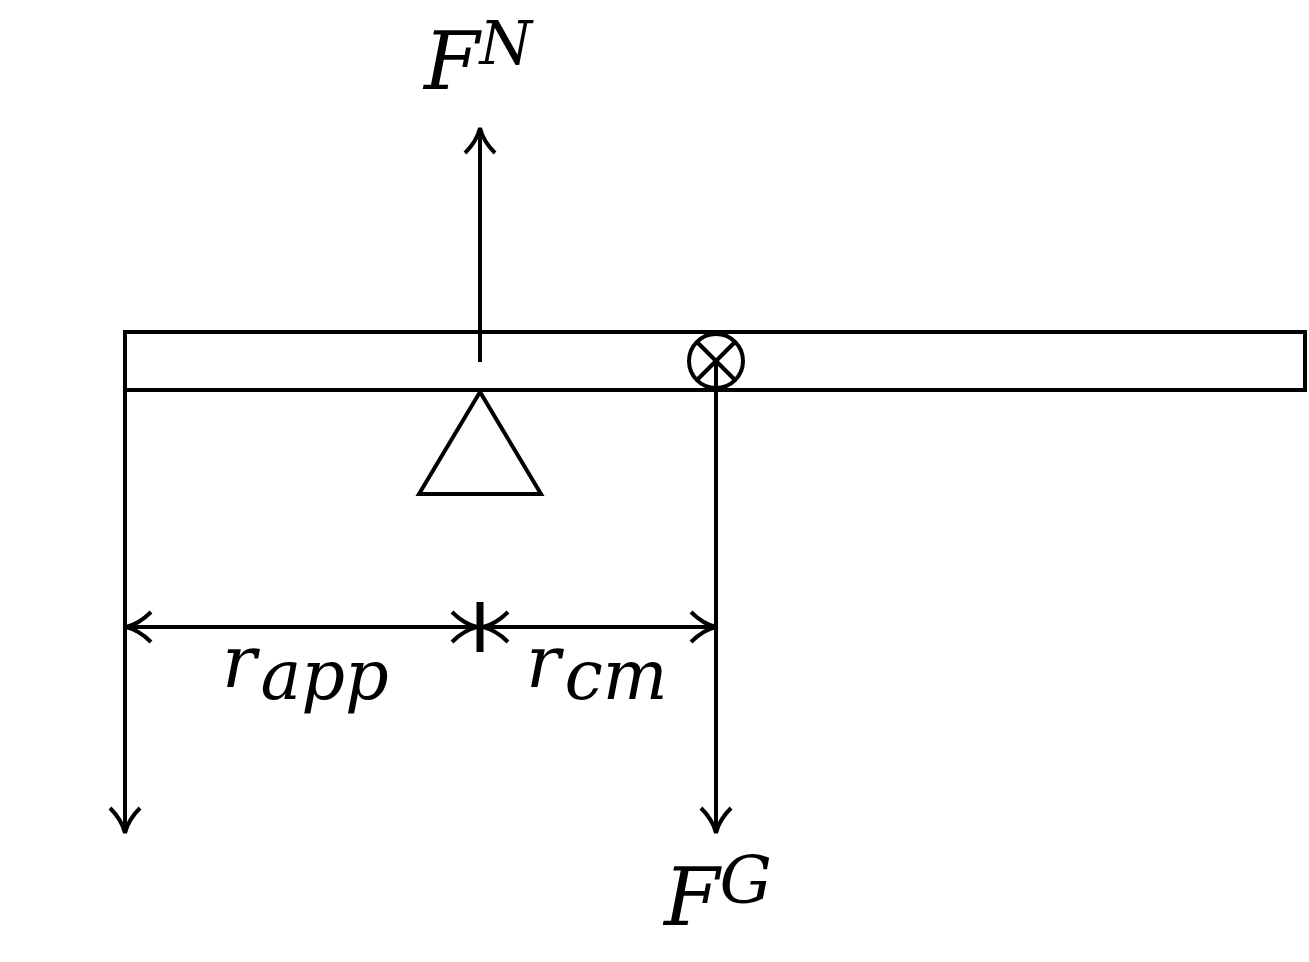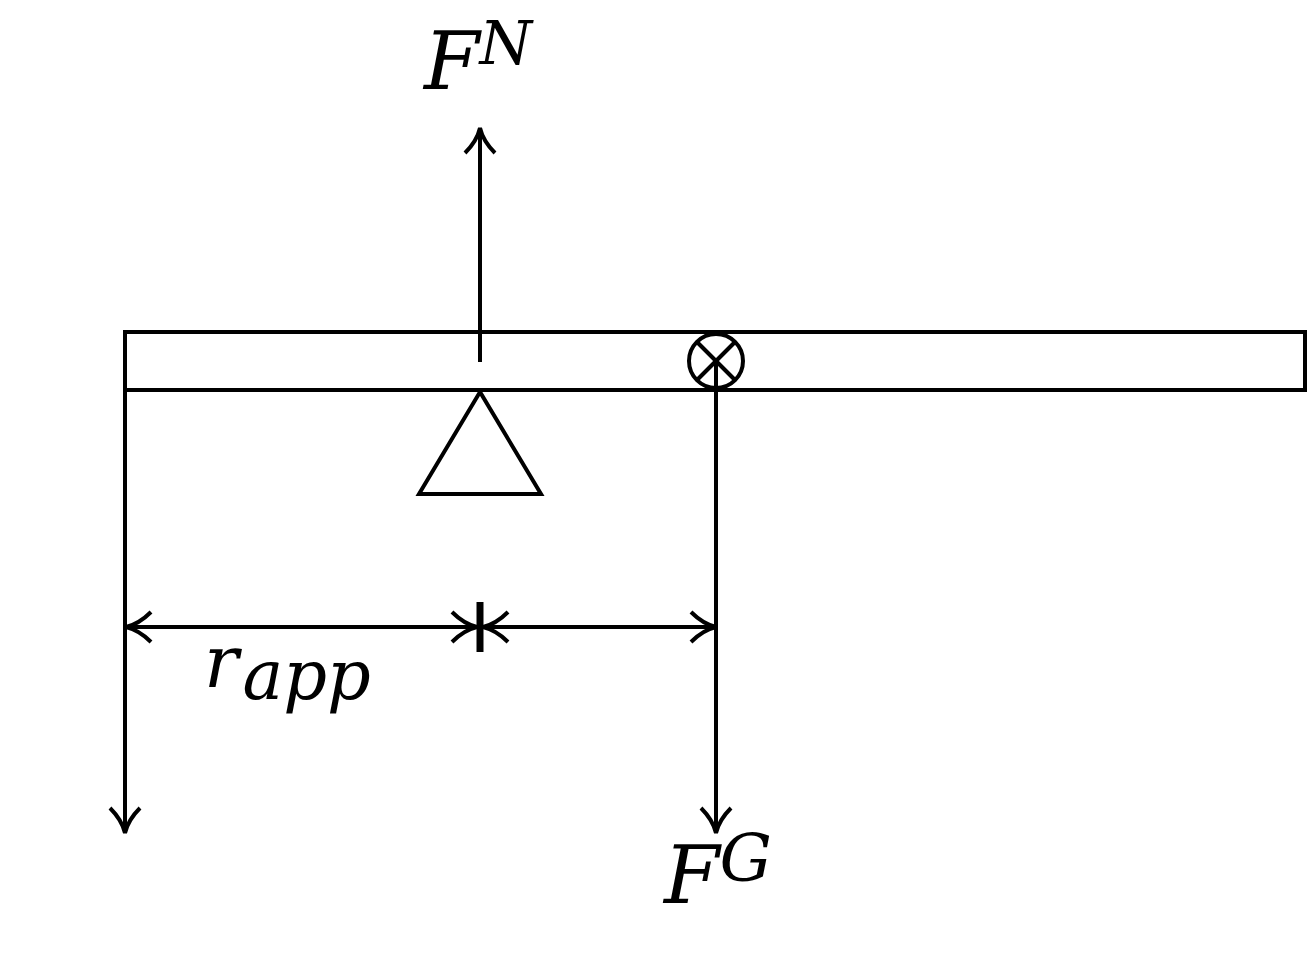--- a/index.html
+++ b/index.html
@@ -83,22 +83,25 @@
     <path d="M 452,612 Q 464,624 477,627 Q 464,630 452,642"></path>
     <path d="M 508,612 Q 496,624 483,627 Q 496,630 508,642"></path>
     <path d="M 691,612 Q 703,624 716,627 Q 703,630 691,642"></path>
   </svg>
 
   <div class="label lbl-force" style="left:424px; top:22px;">
     <span>F</span><span class="sup">N</span>
   </div>
 
 
-  <div class="label lbl-force" style="left:664px; top:836px;">
+  <div class="label lbl-force" style="left:664px; top:858px;">
     <span>F</span><span class="sup-mid">G</span>
   </div>
 
-  <div class="label lbl-dist" style="left:204px; top:626px;">
+  <div class="label lbl-dist" style="left:222px; top:626px;">
     <span>r</span><span class="sub-big">app</span>
   </div>
 
+  <div class="label lbl-dist" style="left:526px; top:626px;">
+    <span>r</span><span class="sub-big">cm</span>
+  </div>
 
 </div>
 
 </body></html>

